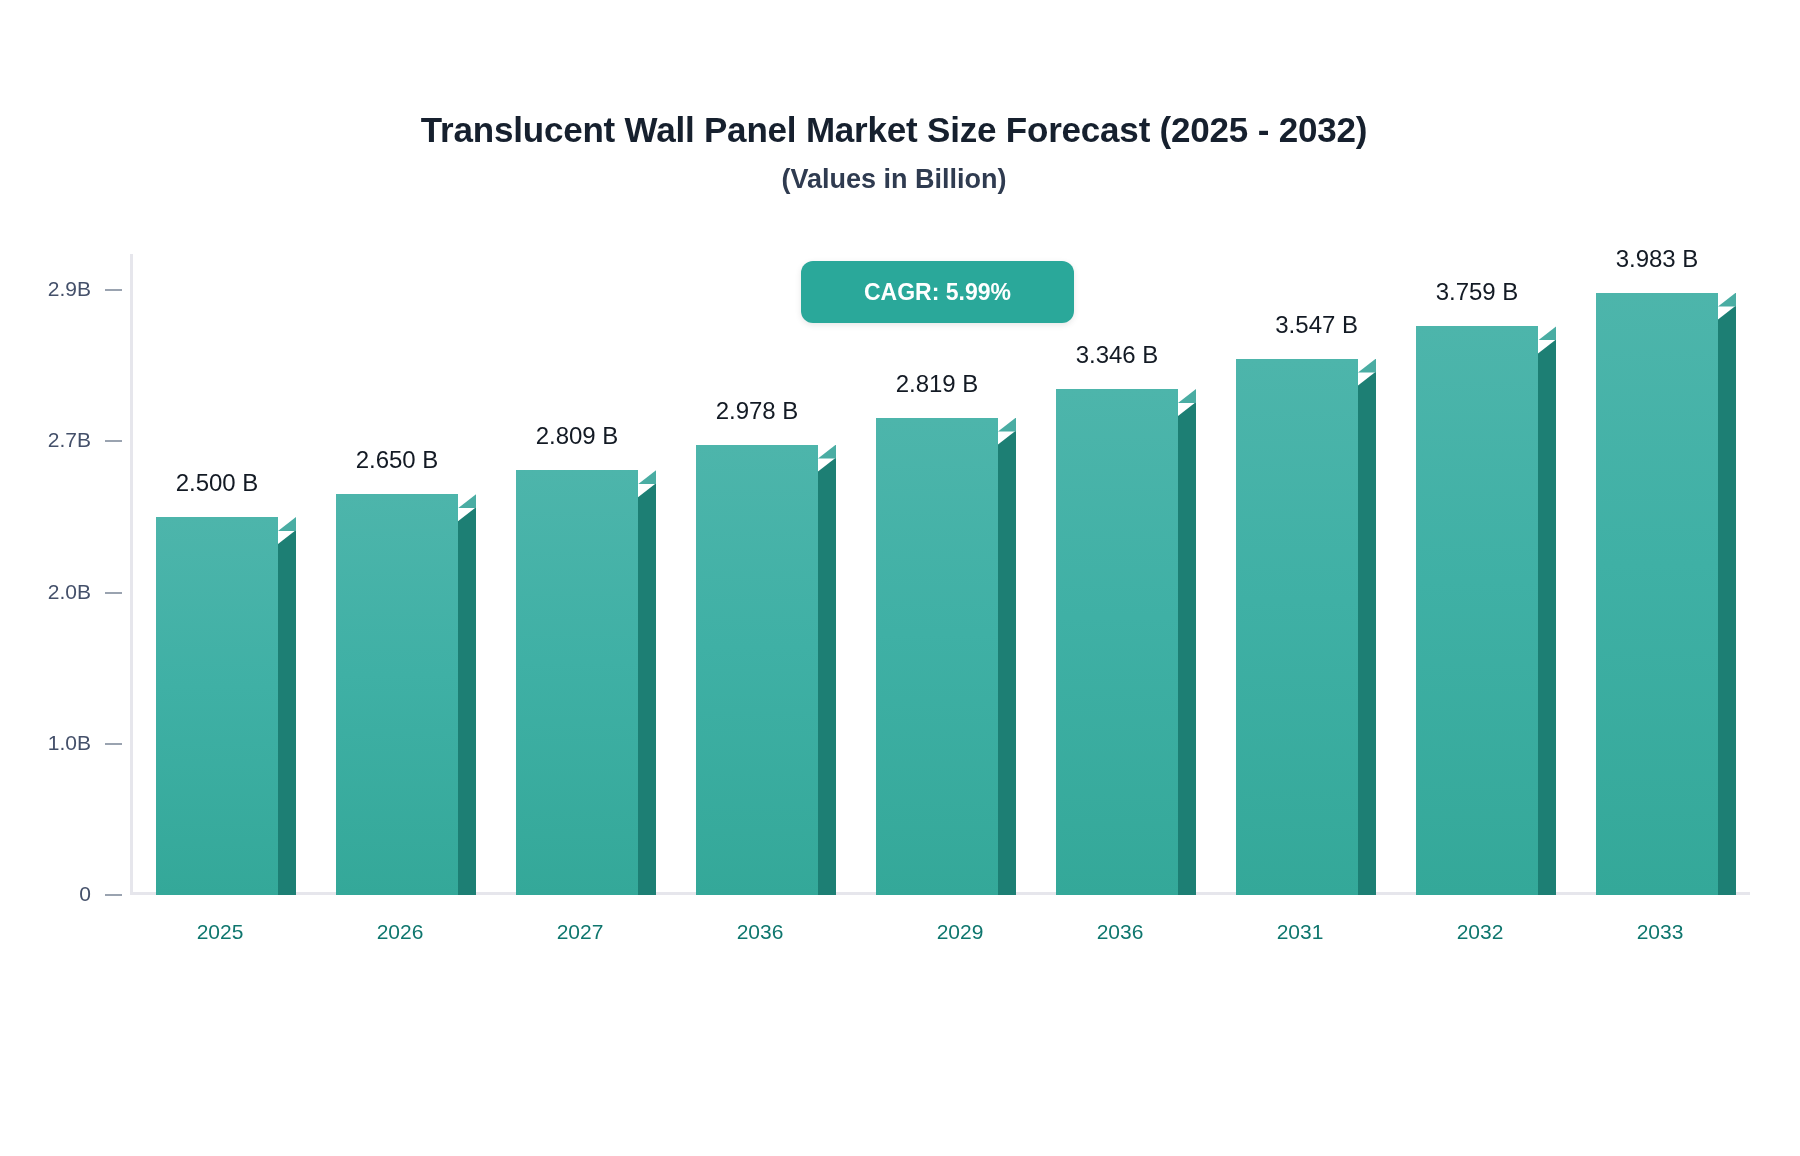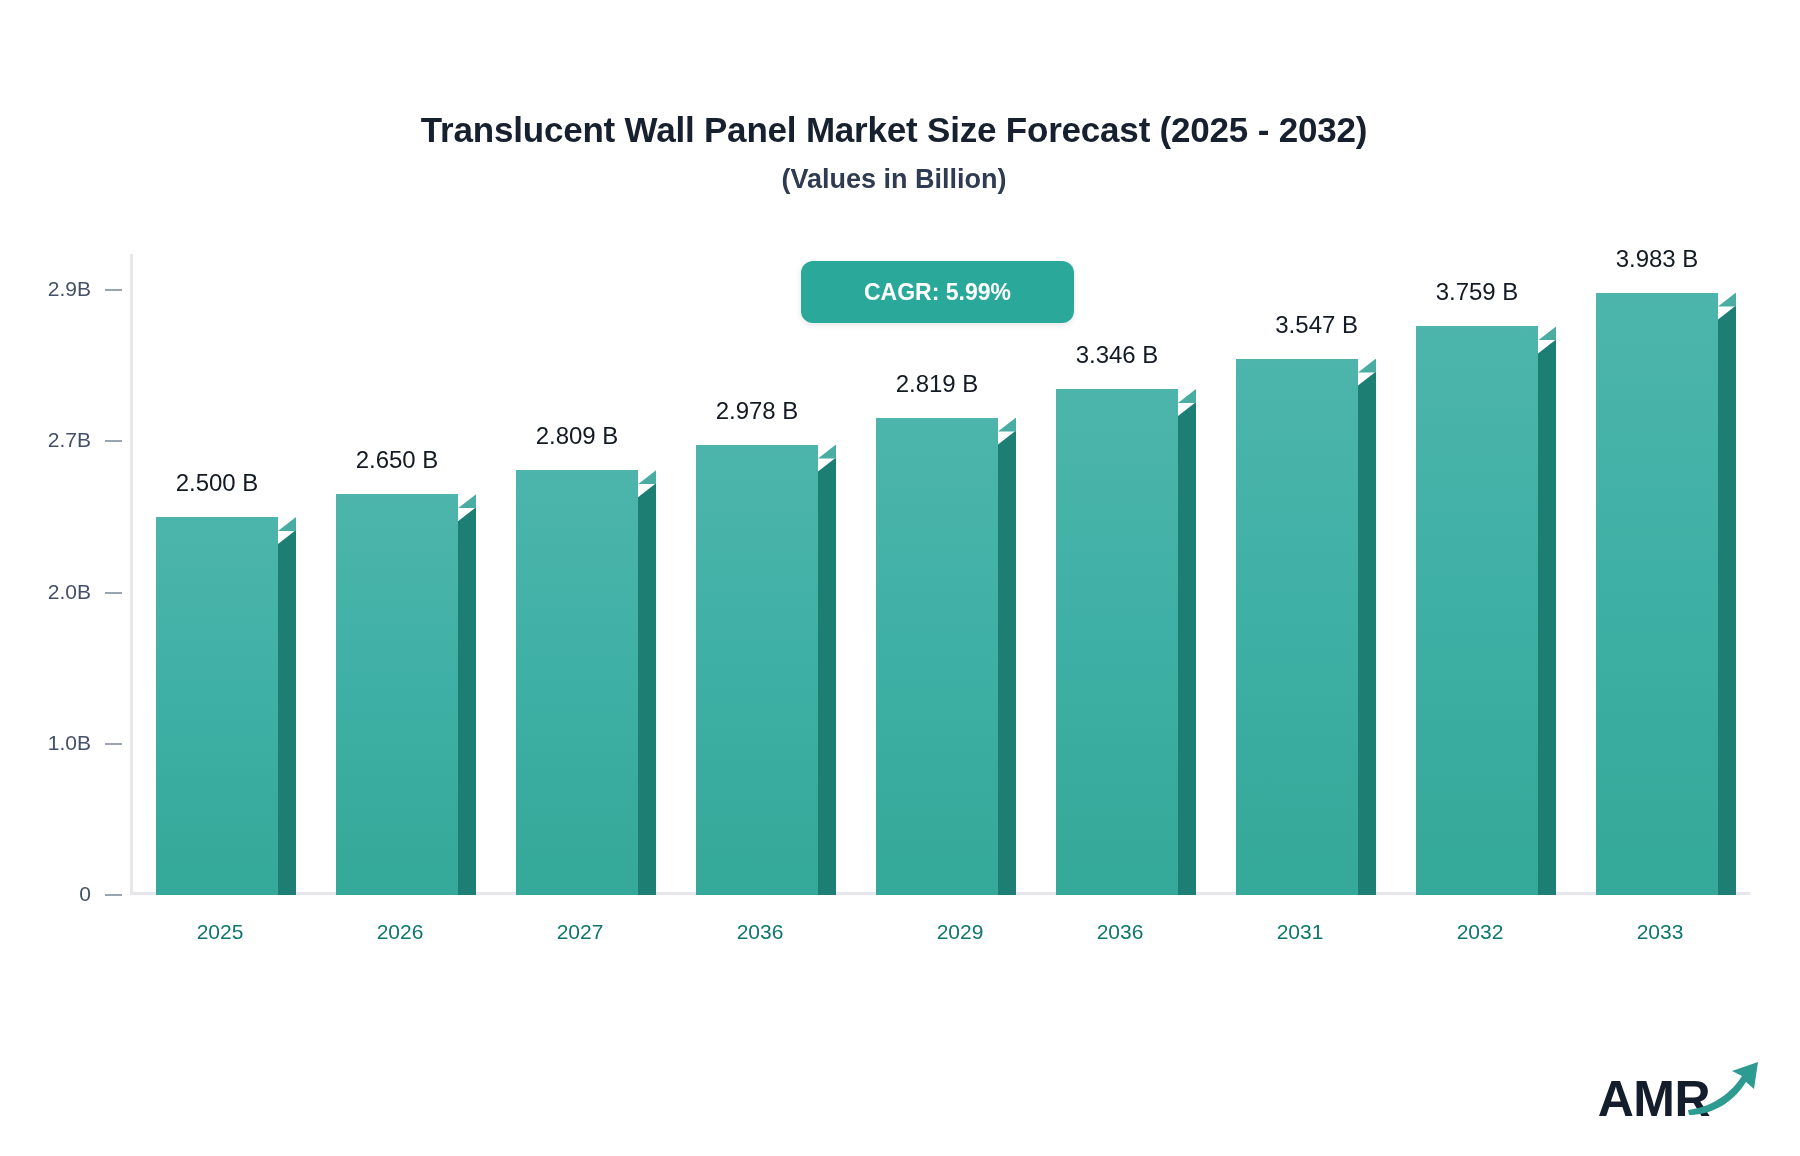--- a/index.html
+++ b/index.html
@@ -309,22 +309,14 @@
             <div class="bar-front" style="width: 122px; height: 602.429px;"></div>
             <div class="bar-side" style="left: 122px; height: 589.429px; width: 18px; clip-path: polygon(0px 14px, 100% 0px, 100% 100%, 0px 100%);"></div>
             <div class="bar-top" style="left: 122px; bottom: 588.429px; width: 18px; clip-path: polygon(0px 100%, 100% 0px, 100% 100%, 0px 100%);"></div>
           </div>
         </div>
         <div class="bar-label" style="left: 1466px; width: 122px; position: absolute; bottom: 622.429px;">3.983 B</div>
         <div class="x-label" style="left: 1440px; width: 180px;">2033</div>
       </div>
   </div>
 
-  <div class="logo">
-    <span class="logo-text">AMR</span>
-    <span class="logo-arrow">
-      <svg width="78" height="58" viewBox="0 0 78 58">
-        <path d="M4 52 C 22 50, 44 40, 58 18 L 48 13 L 74 4 L 70 31 L 62 24 C 47 48, 24 57, 5 57 Z" fill="#2e9b90"></path>
-      </svg>
-    </span>
-  </div>
 
 </div>
 
 </body></html>

